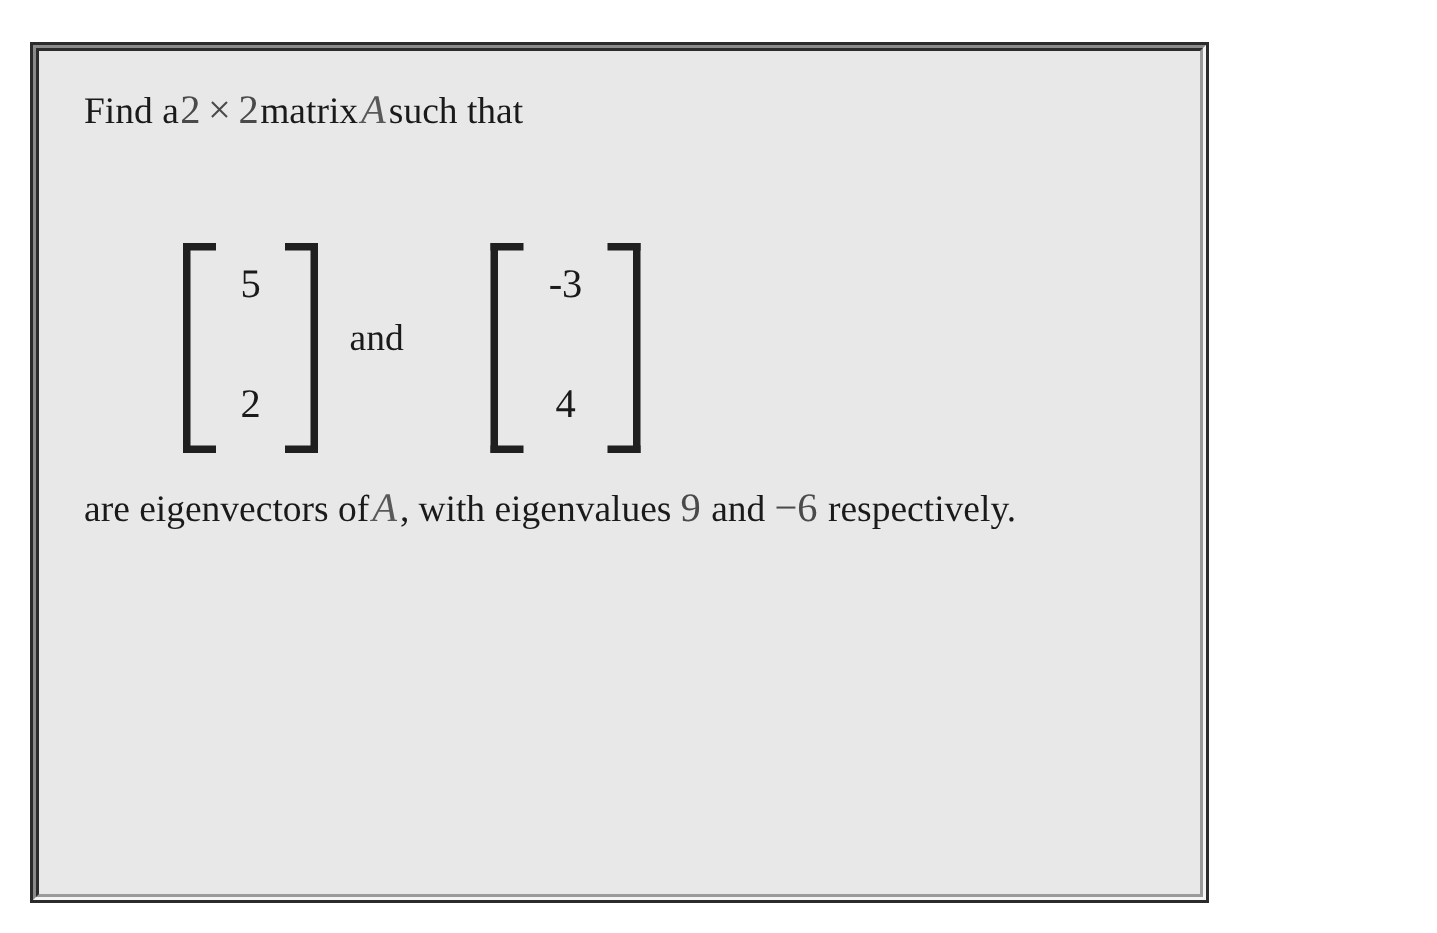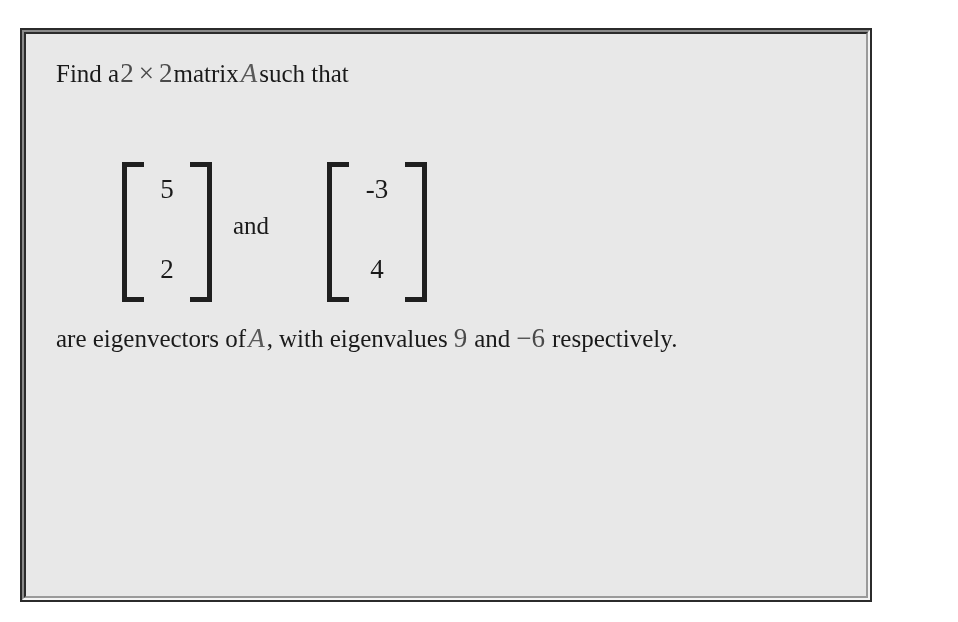--- a/index.html
+++ b/index.html
@@ -11,21 +11,21 @@
     width: 958px;
     height: 622px;
     font-family: "Liberation Serif", "DejaVu Serif", serif;
     overflow: hidden;
   }
 
   #question-panel {
     position: absolute;
     left: 22px;
     top: 30px;
-    width: 848px;
+    width: 782px;
     height: 570px;
     background: #e8e8e8;
     box-sizing: border-box;
     border-top: 2px solid #8a8a8a;
     border-left: 2px solid #8a8a8a;
     border-right: 2px solid #f4f4f4;
     border-bottom: 2px solid #f4f4f4;
     box-shadow: 0 0 0 2px #2b2b2b;
   }
   #panel-inner {

